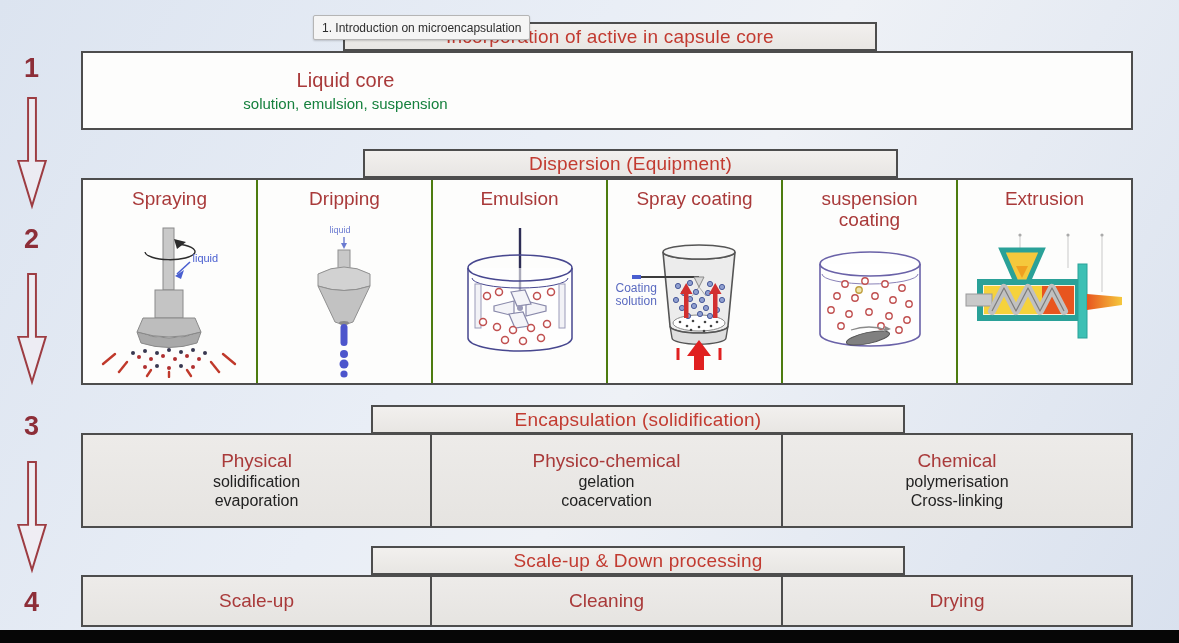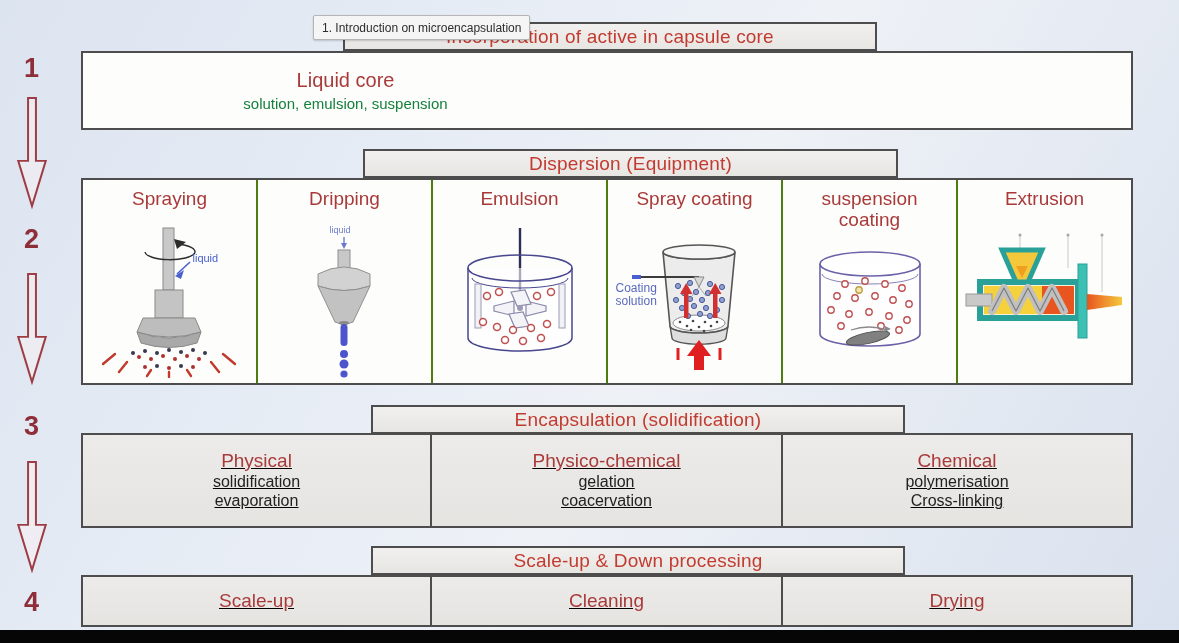--- a/index.html
+++ b/index.html
@@ -19,21 +19,21 @@
   
   .row{
     position:absolute;z-index:2;display:flex;box-sizing:border-box;
     border:2px solid #4d4d4d;background:#fdfdfc;
   }
   .cell{box-sizing:border-box;display:flex;flex-direction:column;justify-content:center;
     align-items:center;text-align:center;}
   .cell + .cell{border-left:2px solid #4d4d4d;}
   .cell .h{color:#a93a3a;font-size:20px;line-height:1.15;}
   .cell .sub{color:#15803d;font-size:15px;margin-top:3px;}
-  .gray{background:linear-gradient(#edebe9,#e6e4e1);text-decoration:underline;}
+  .gray{background:linear-gradient(#edebe9,#e6e4e1);}
   .row3 .h{font-size:19px;}
   .row3 .ln{color:#222;font-size:16px;line-height:1.22;}
   .row4 .h{font-size:19px;}
   
   .eqcol{flex:1;box-sizing:border-box;display:flex;flex-direction:column;align-items:center;}
   .eqcol + .eqcol{border-left:2px solid #4d7c0f;}
   .eqhead{color:#a93a3a;font-size:19px;line-height:1.08;text-align:center;padding-top:9px;height:46px;box-sizing:border-box;}
   .illus{position:relative;width:162px;height:152px;flex:0 0 auto;}
   .illus svg{position:absolute;left:0;top:0;}
   .bluelabel{position:absolute;color:#4a5fd0;font-size:11px;line-height:1.1;white-space:nowrap;}

